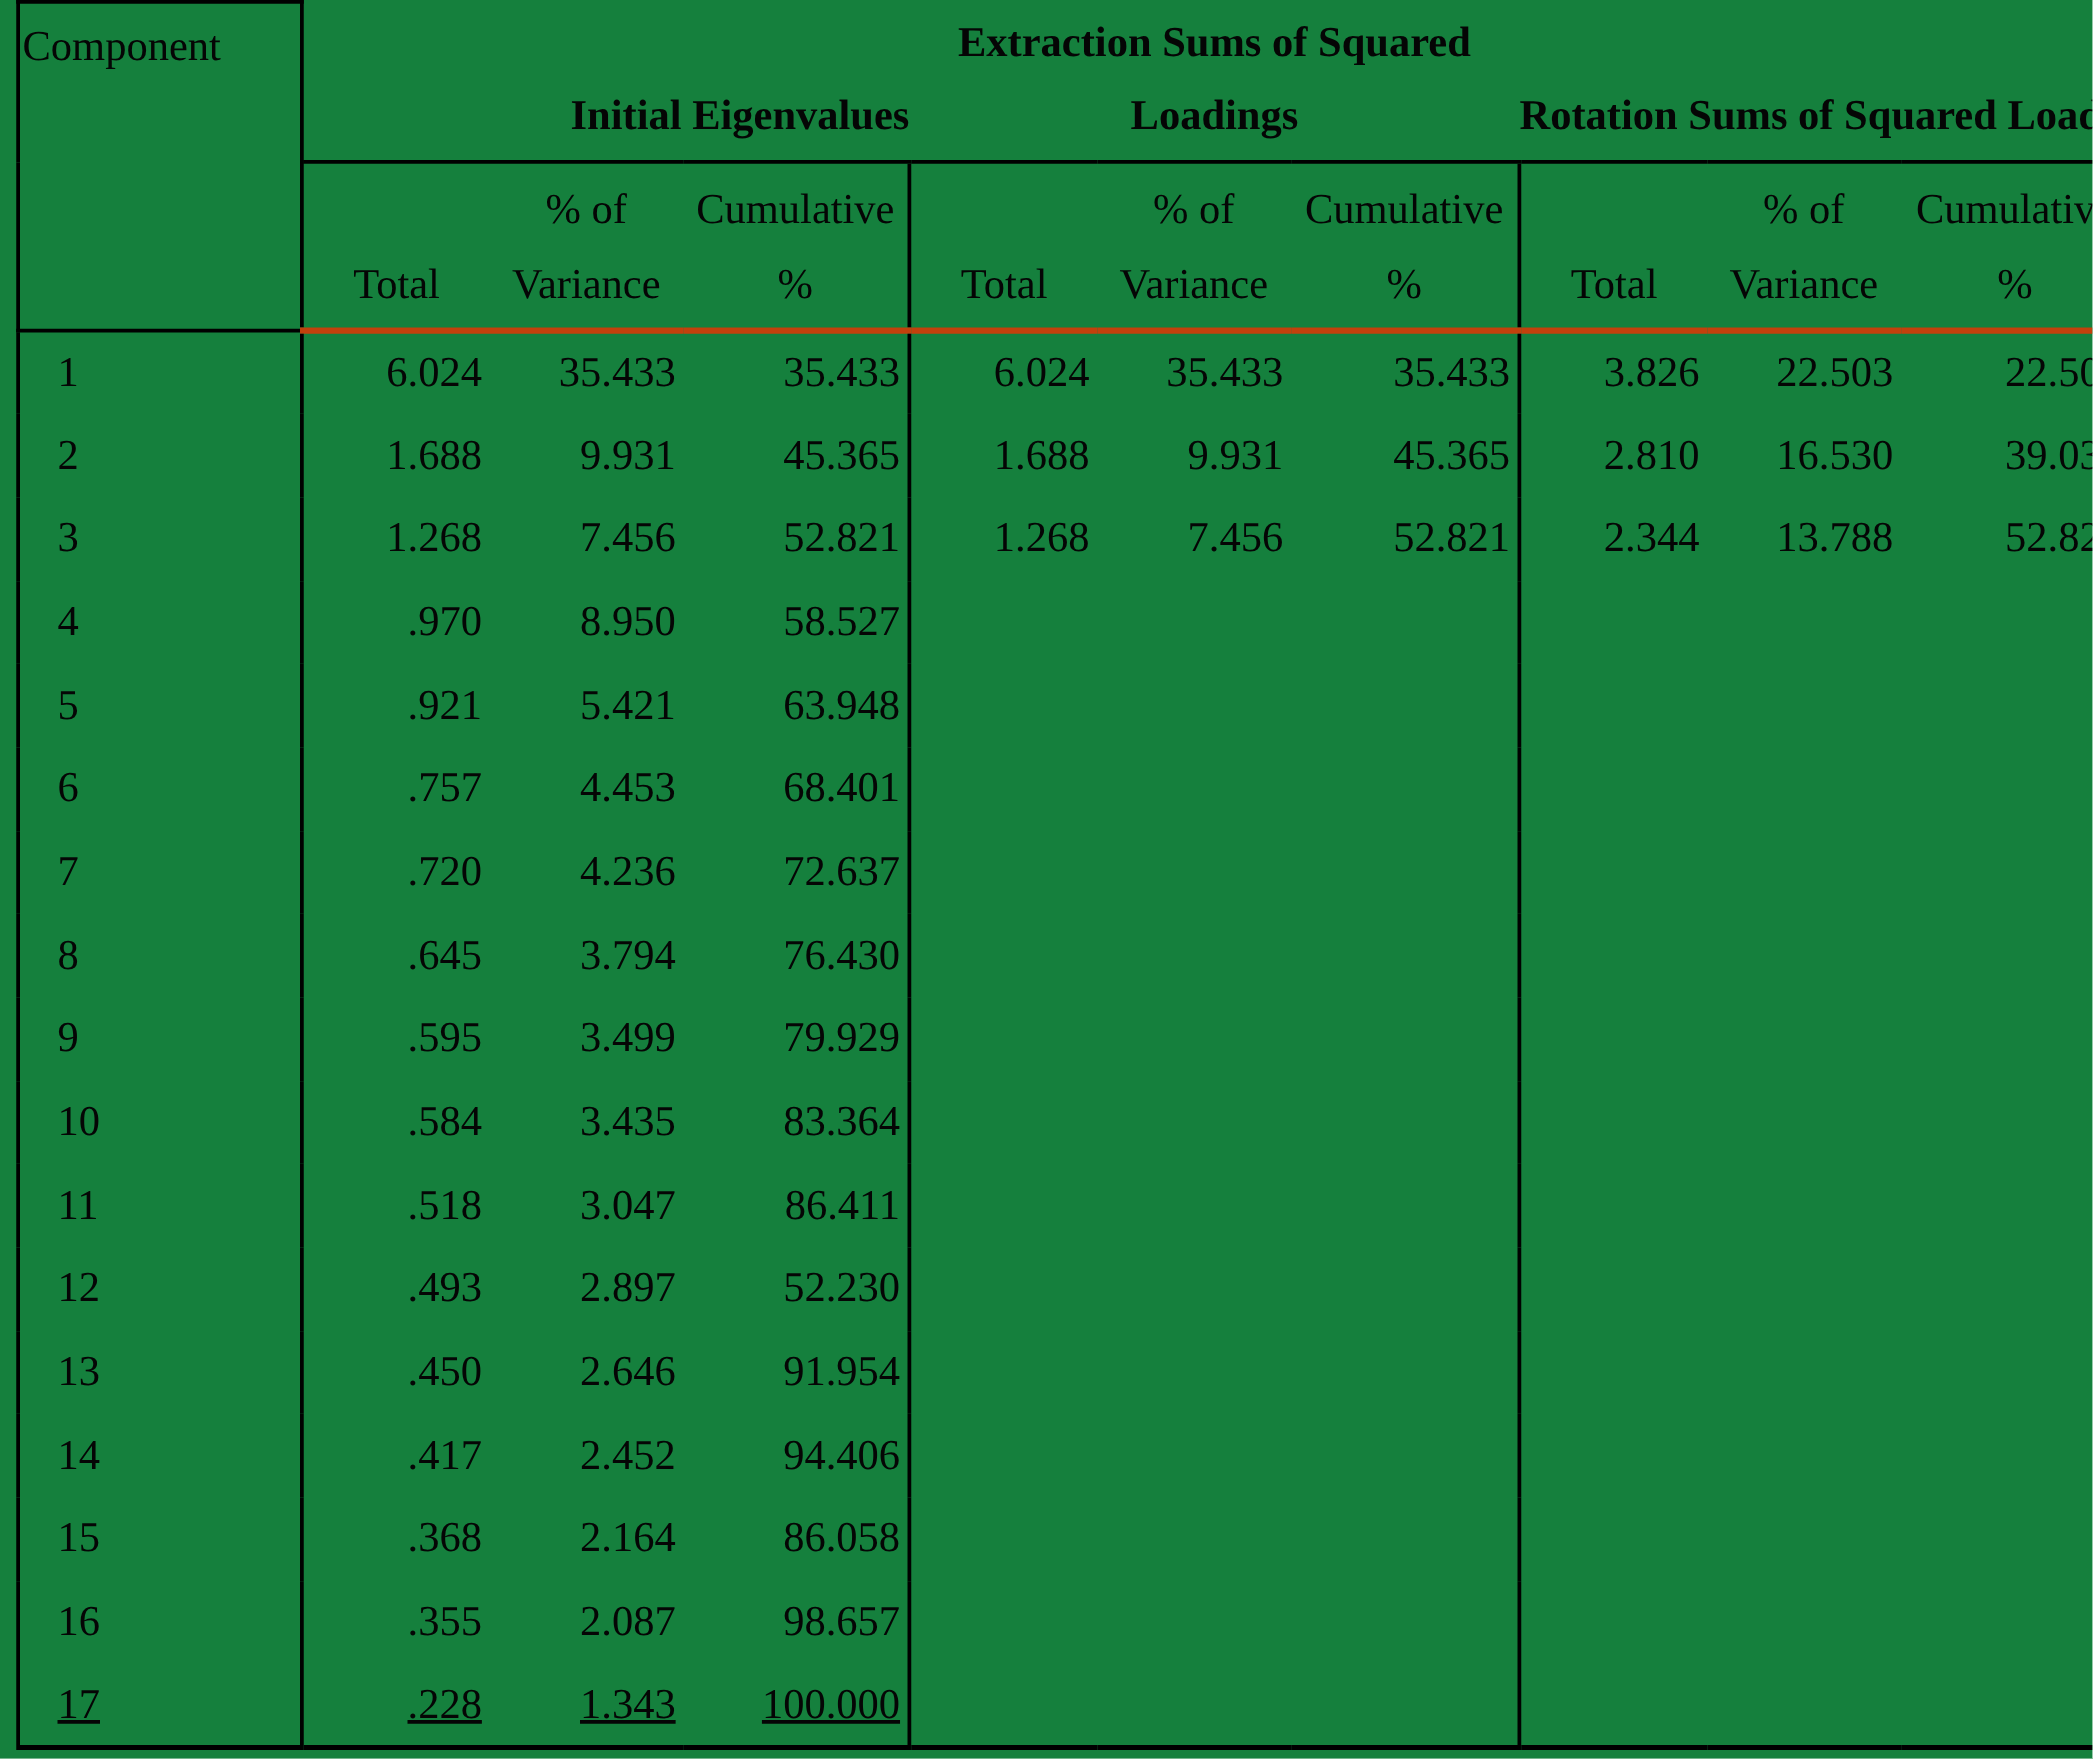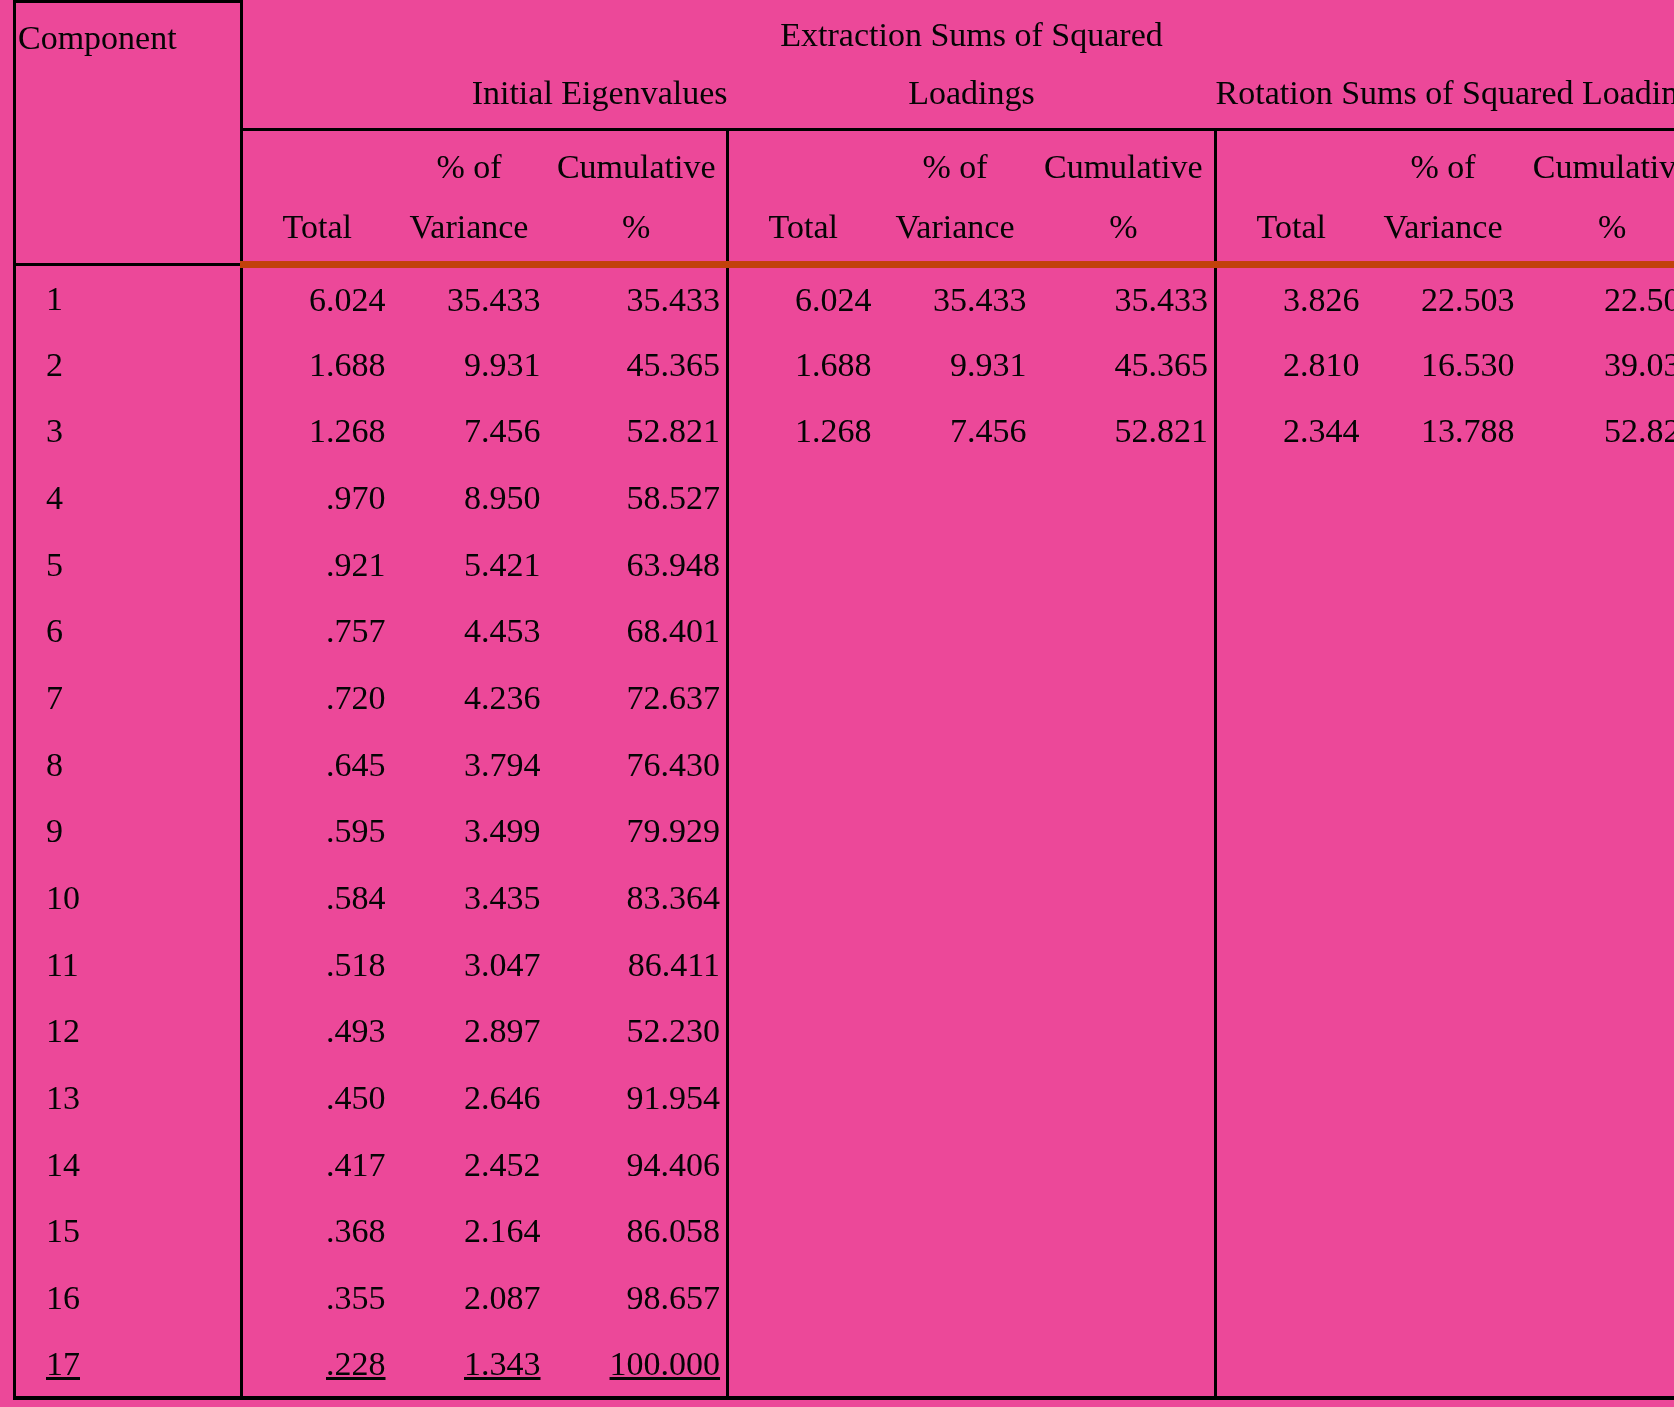--- a/index.html
+++ b/index.html
@@ -1,21 +1,21 @@
 <!DOCTYPE html>
 <html><head>
 <meta charset="utf-8">
 <style>
   * { box-sizing: border-box; }
   html, body { margin: 0; padding: 0; background: #ffffff; }
   .page {
     position: relative;
     width: 1674px;
     height: 1407px;
-    background: #ec4899;
+    background: #15803d;
     overflow: hidden;
     font-family: "Liberation Serif", "DejaVu Serif", serif;
     color: #050505;
   }
   table.variance {
     border-collapse: collapse;
     table-layout: fixed;
     margin-left: 13px;
     width: 1689px;
     font-size: 34px;
@@ -39,27 +39,28 @@
     border-bottom: 3px solid #000;
     vertical-align: top;
     text-align: left;
     padding: 16px 0 0 2px;
   }
   th.group-head {
     vertical-align: bottom;
     text-align: center;
     border-bottom: 3px solid #000;
     padding-bottom: 6px;
+    font-weight: bold;
   }
   .gline { line-height: 58px; white-space: nowrap; text-align: right; }
   .gwrap { width: 430px; margin: 0 auto; line-height: 58px; text-align: center; }
   th.sub-head {
     vertical-align: bottom;
     text-align: center;
-    border-bottom: 7px solid #c2410c;
+    border-bottom: 5px solid #c2410c;
     padding-bottom: 4px;
   }
   .hl { height: 60px; line-height: 60px; white-space: nowrap; }
 
   
   tbody td { height: 66.7px; }
   td.c {
     border-left: 3px solid #000;
     border-right: 3px solid #000;
     text-align: left;

